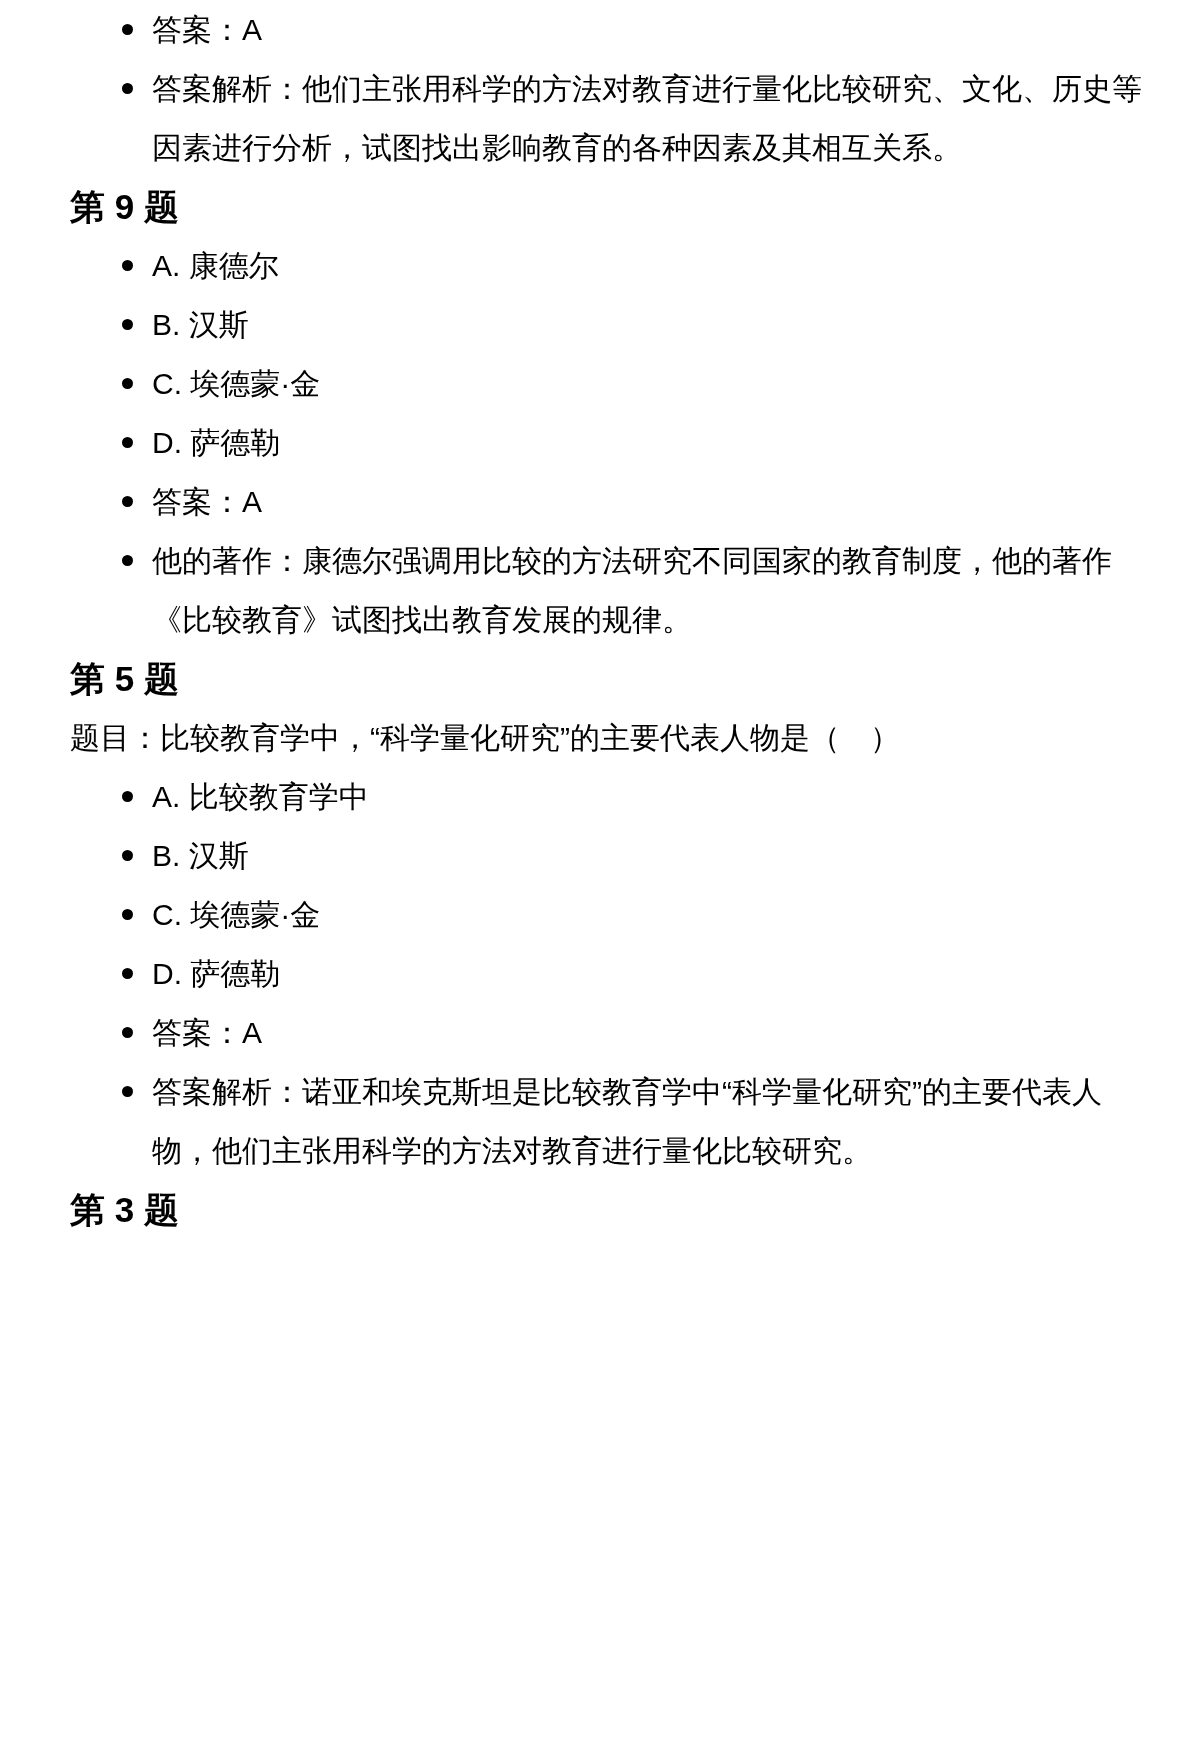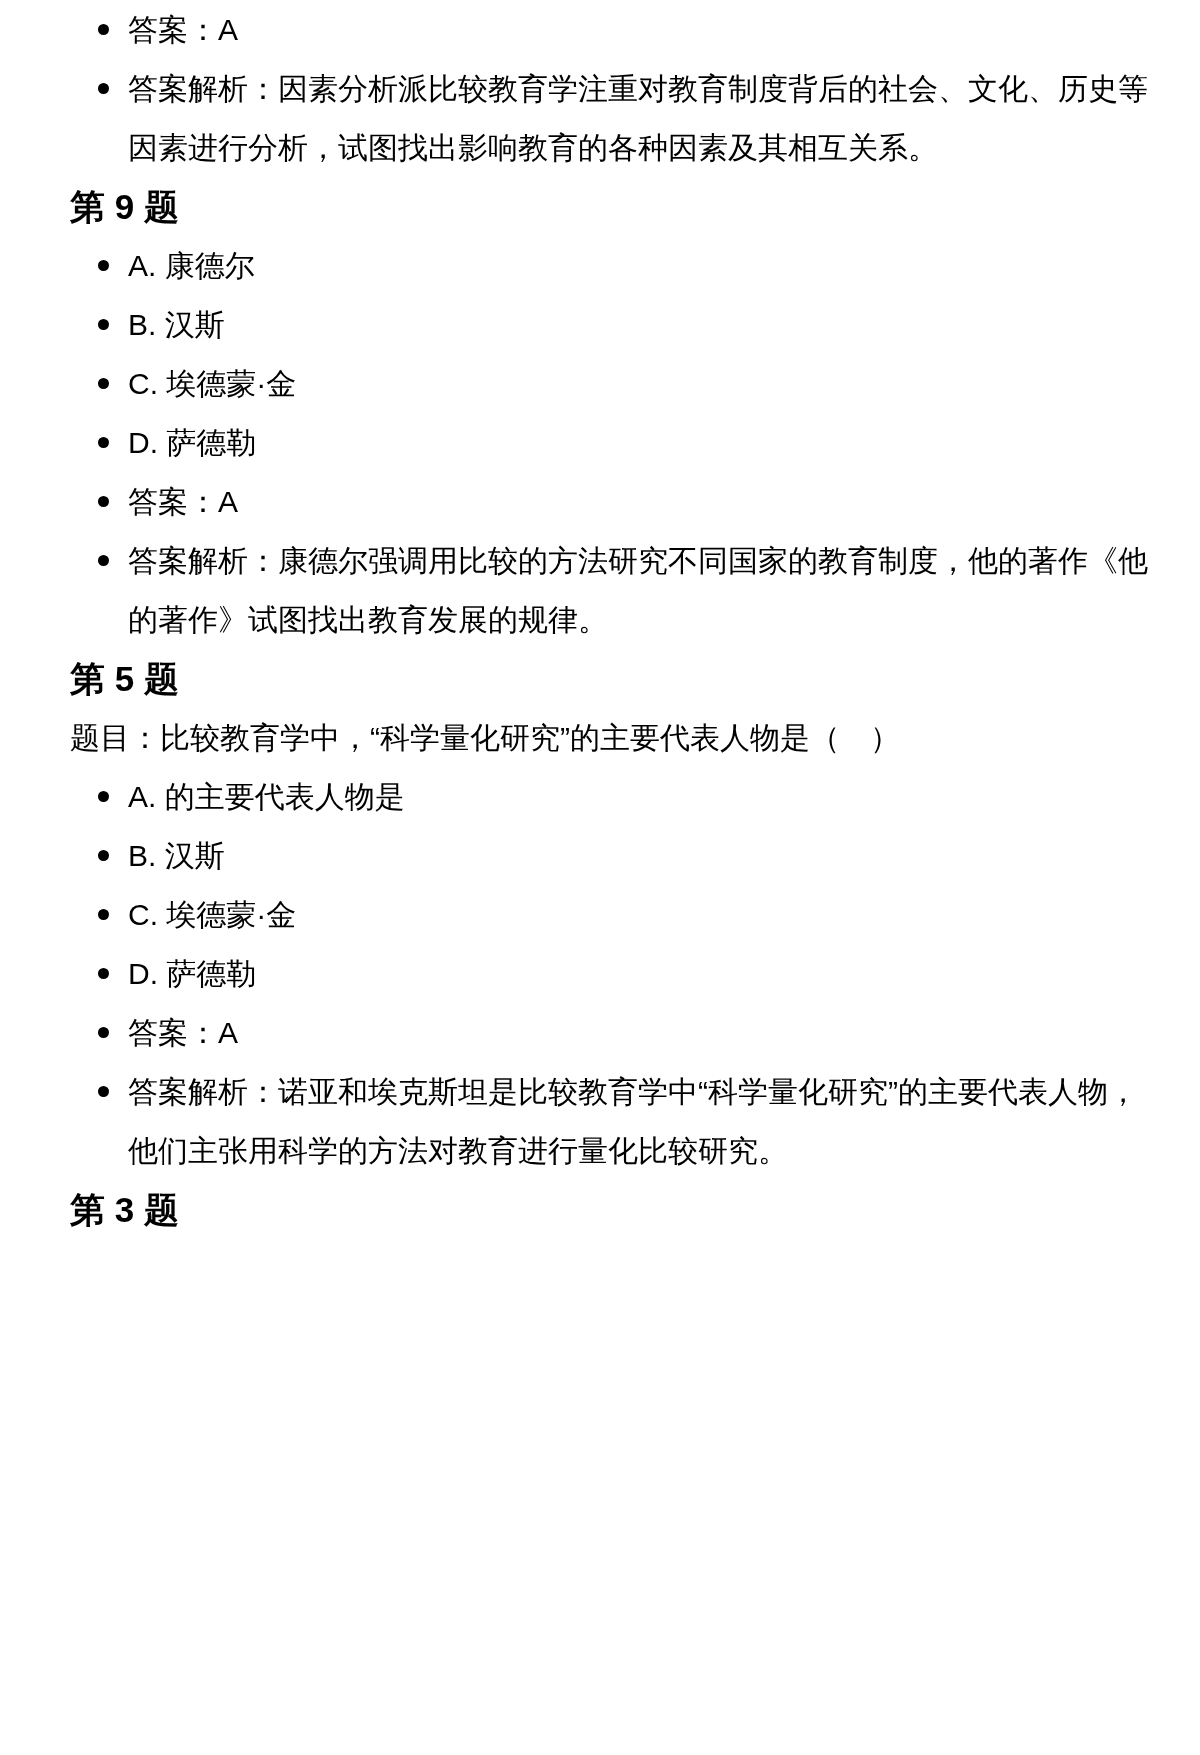--- a/index.html
+++ b/index.html
@@ -27,20 +27,21 @@
   p.q-text {
     margin: 0;
   }
   ul.q-list {
     list-style: none;
     margin: 0;
     padding: 0 0 0 58px;
   }
   ul.q-list > li {
     position: relative;
+    margin-left: 24px;
   }
   ul.q-list > li::before {
     content: "";
     position: absolute;
     left: -30px;
     top: 24px;
     width: 11px;
     height: 11px;
     border-radius: 50%;
     background: #000000;
@@ -64,37 +65,37 @@
     line-height: 60px;
   }
 </style>
 </head>
 <body>
 
 <div class="content">
 
   <ul class="q-list mt-list-first">
     <li>答案：A</li>
-    <li>答案解析：因素分析派比较教育学注重对教育制度背后的社会、文化、历史等因素进行分析，试图找出影响教育的各种因素及其相互关系。</li>
+    <li>答案解析：他们主张用科学的方法对教育进行量化比较研究、文化、历史等因素进行分析，试图找出影响教育的各种因素及其相互关系。</li>
   </ul>
 
   <h3 class="q-title mt-h4">第 9 题</h3>
   <ul class="q-list mt-ul2">
     <li>A. 康德尔</li>
     <li>B. 汉斯</li>
     <li>C. 埃德蒙·金</li>
     <li>D. 萨德勒</li>
     <li>答案：A</li>
-    <li>答案解析：康德尔强调用比较的方法研究不同国家的教育制度，他的著作《他的著作》试图找出教育发展的规律。</li>
+    <li>他的著作：康德尔强调用比较的方法研究不同国家的教育制度，他的著作《比较教育》试图找出教育发展的规律。</li>
   </ul>
 
   <h3 class="q-title mt-h5">第 5 题</h3>
   <p class="q-text mt-p5">题目：比较教育学中，“科学量化研究”的主要代表人物是（　）</p>
   <ul class="q-list mt-ul3">
-    <li>A. 的主要代表人物是</li>
+    <li>A. 比较教育学中</li>
     <li>B. 汉斯</li>
     <li>C. 埃德蒙·金</li>
     <li>D. 萨德勒</li>
     <li>答案：A</li>
     <li>答案解析：诺亚和埃克斯坦是比较教育学中“科学量化研究”的主要代表人物，他们主张用科学的方法对教育进行量化比较研究。</li>
   </ul>
 
   <h3 class="q-title mt-h6">第 3 题</h3>
 
 </div>

